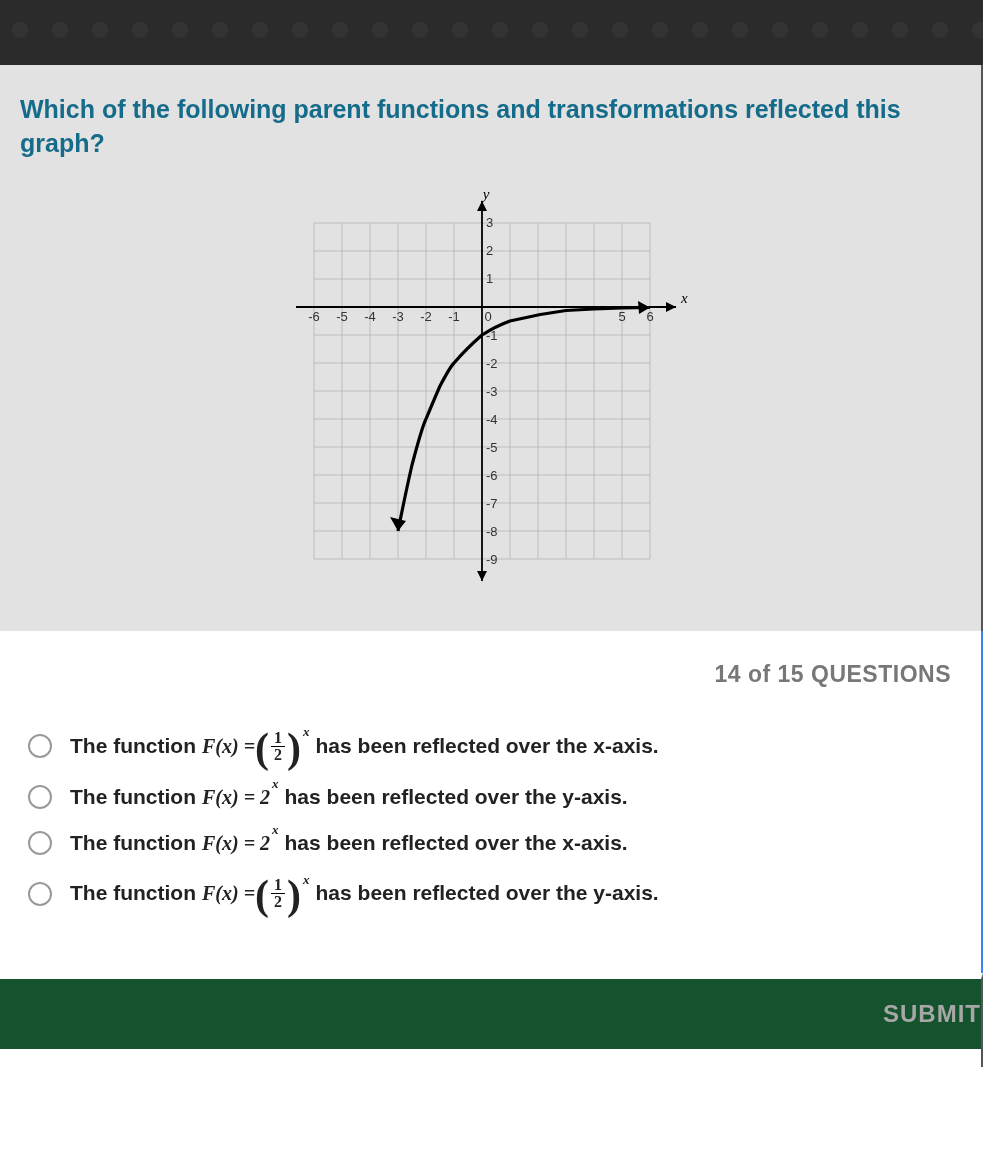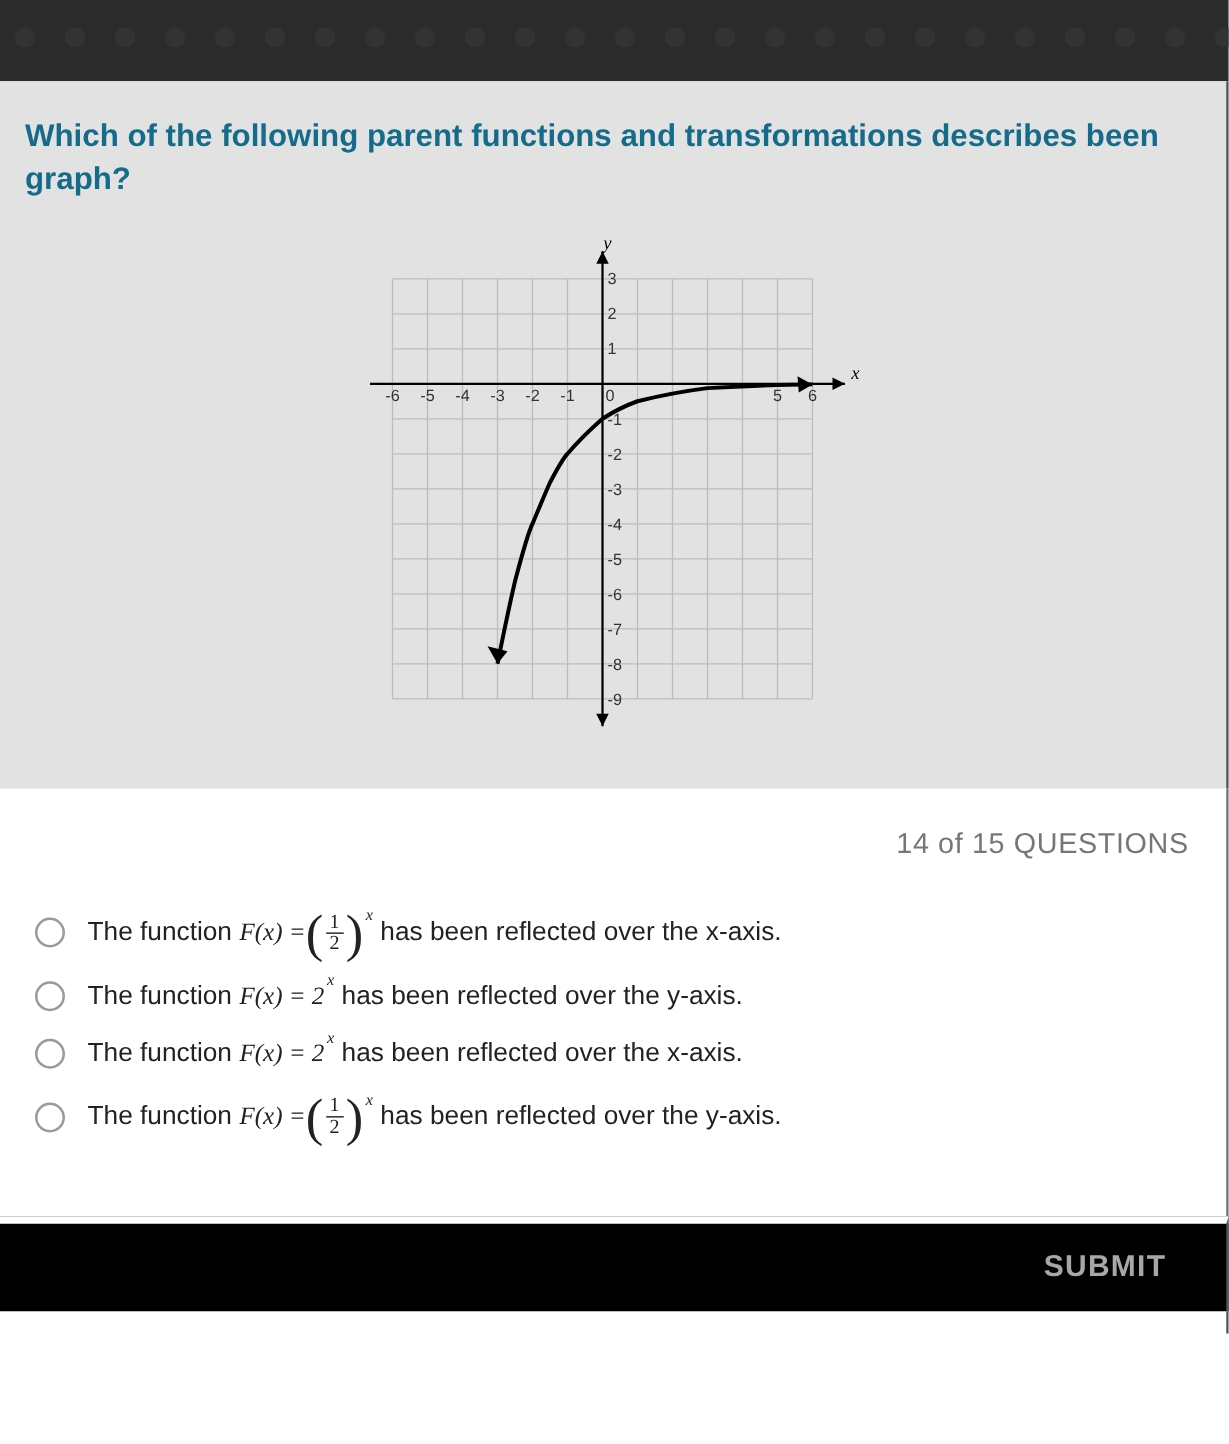--- a/index.html
+++ b/index.html
@@ -29,21 +29,22 @@
   .graph-wrap {
     display: flex;
     justify-content: center;
     margin-top: 30px;
   }
   .graph-svg {
     display: block;
   }
   .answers-area {
     background: #ffffff;
-    border-right: 2px solid #737373;
+    border-right: 2px solid #3b82f6;
+    font-weight: bold;
   }
   .progress {
     text-align: right;
     color: #777;
     font-size: 23px;
     padding: 30px 30px 20px 0;
     letter-spacing: 0.5px;
   }
   .options {
     padding: 0 20px 40px 28px;
@@ -93,47 +94,46 @@
     top: 2px;
   }
   .sup {
     font-size: 13px;
     position: relative;
     top: -14px;
     margin-left: 2px;
   }
   .fx { font-size: 20px; }
   .submit-bar {
-    background: #000000;
+    background: #14532d;
     border-top: 6px solid #fff;
     border-right: 2px solid #555;
     height: 76px;
     display: flex;
     align-items: center;
     justify-content: flex-end;
-    padding-right: 48px;
   }
   .submit-btn {
     color: #a7a7a7;
     font-size: 24px;
     font-weight: bold;
     letter-spacing: 1px;
     background: none;
     border: none;
     cursor: pointer;
   }
   .footer-gap { height: 18px; border-right: 2px solid #555; }
 </style>
 </head>
 <body>
 
 <div class="top-bar"></div>
 
 <div class="question-area">
-  <div class="question-text">Which of the following parent functions and transformations describes been graph?</div>
+  <div class="question-text">Which of the following parent functions and transformations reflected this graph?</div>
   <div class="graph-wrap">
     <svg class="graph-svg" width="410" height="400" viewBox="0 0 410 400">
 
       <g stroke="#bcbcbc" stroke-width="1">
 
         <line x1="28" y1="32" x2="28" y2="368"></line>
           <line x1="56" y1="32" x2="56" y2="368"></line>
         <line x1="84" y1="32" x2="84" y2="368"></line>
           <line x1="112" y1="32" x2="112" y2="368"></line>
         <line x1="140" y1="32" x2="140" y2="368"></line>

